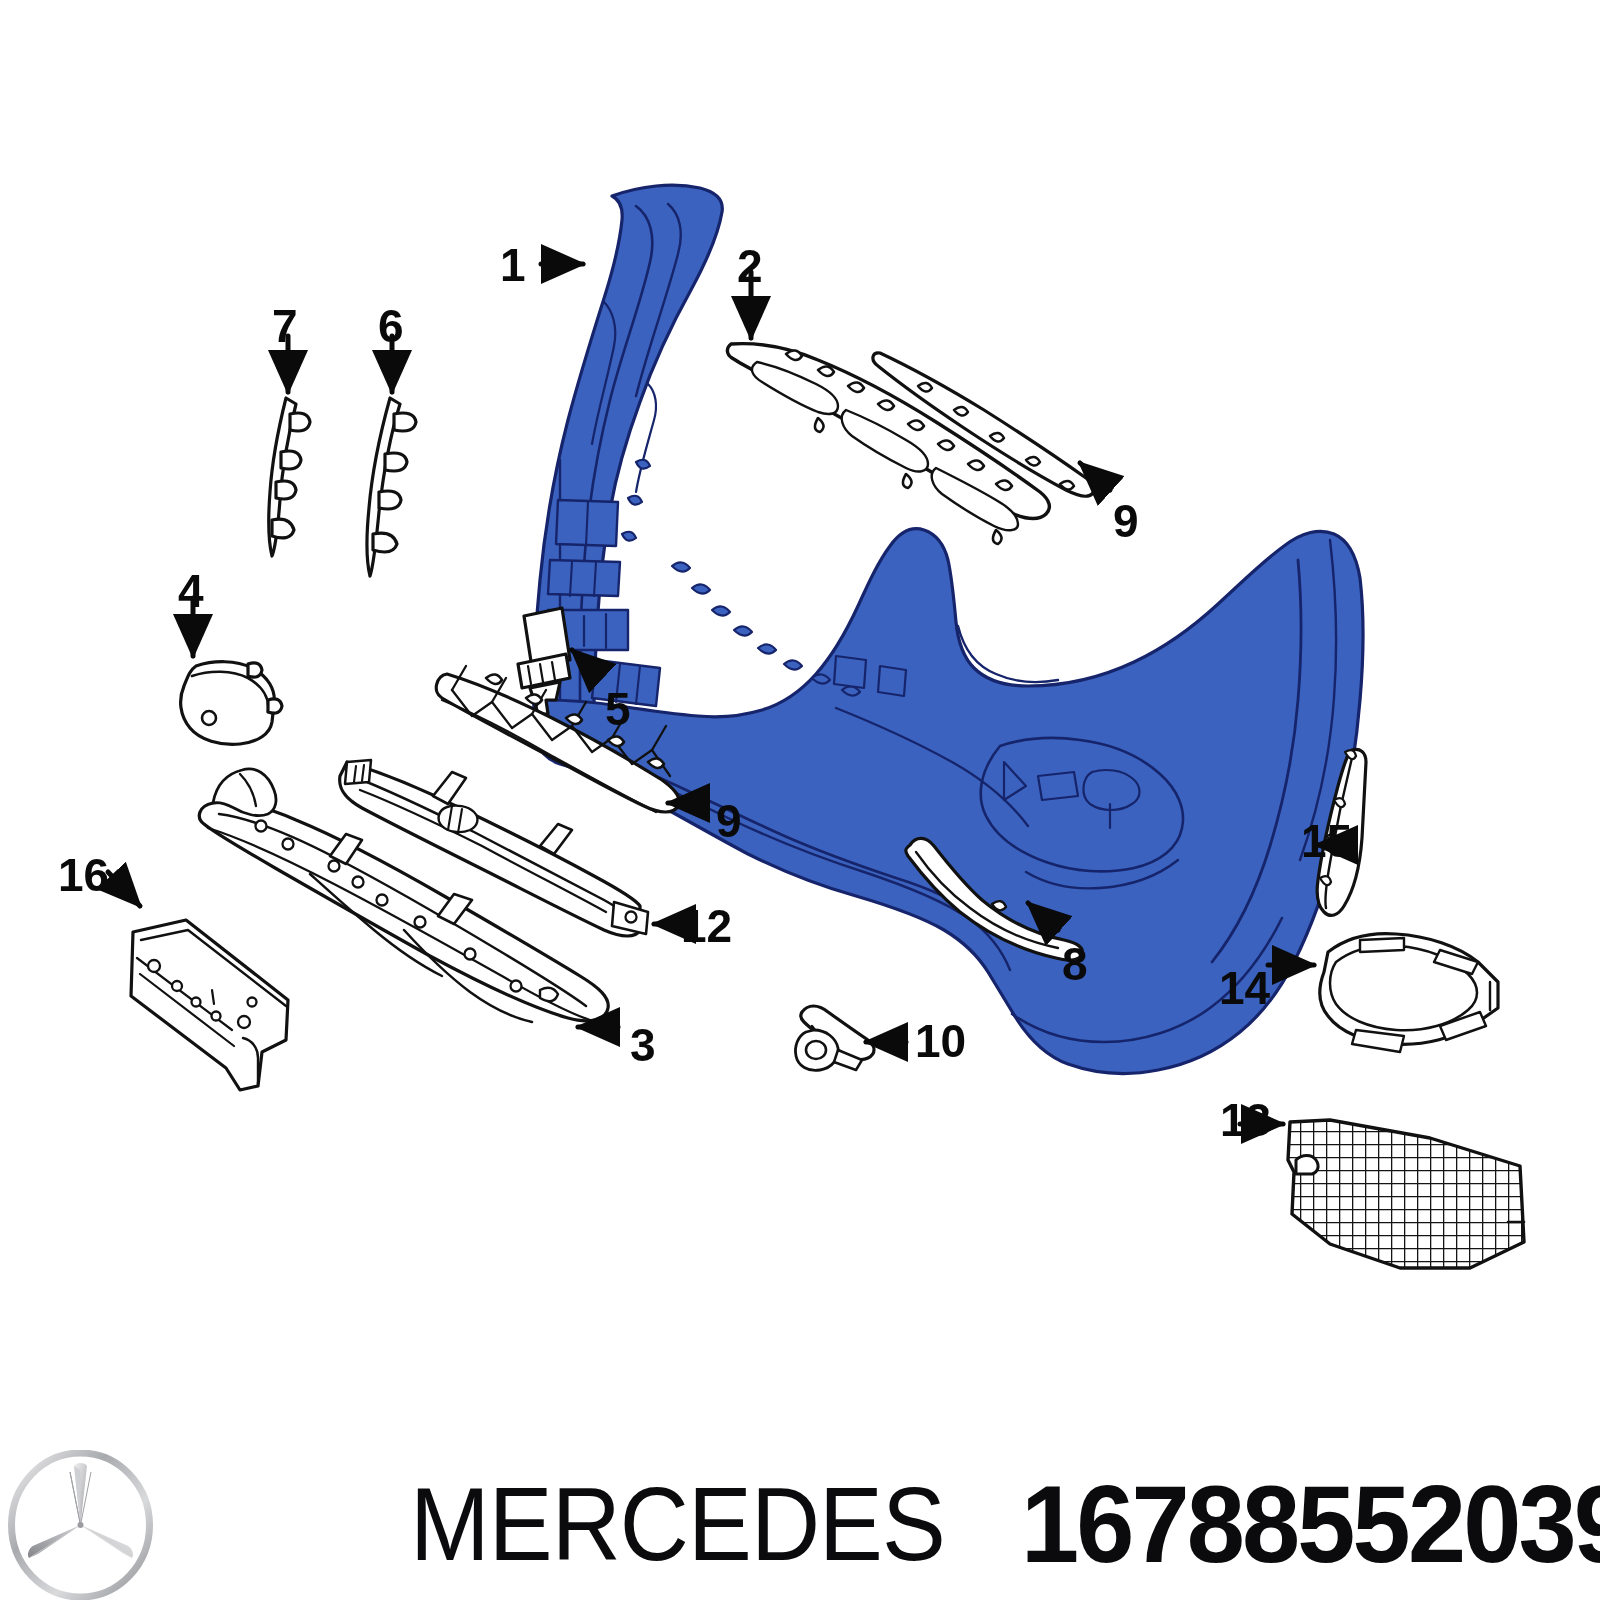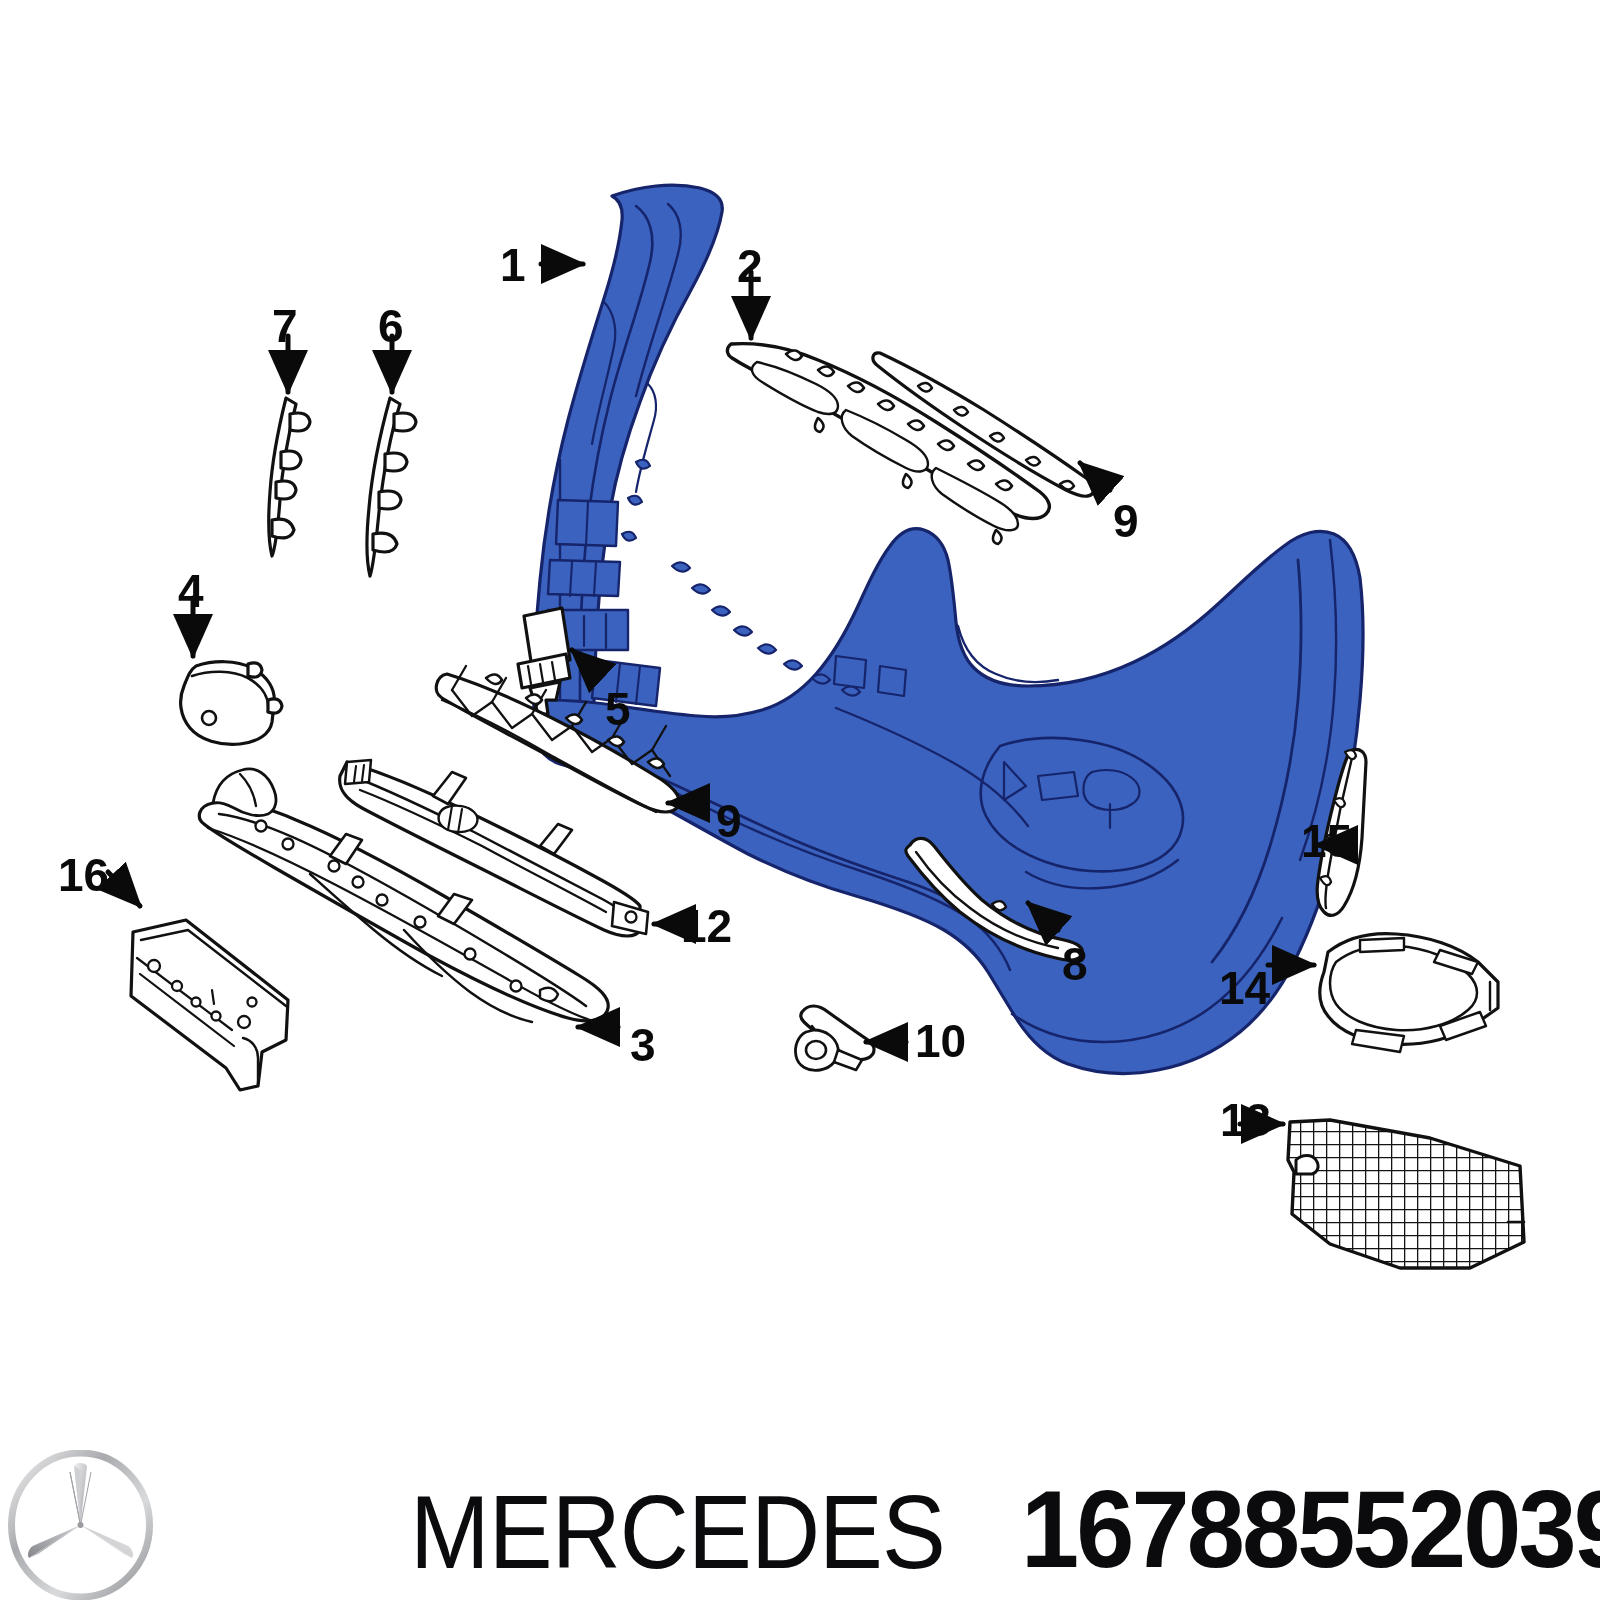--- a/index.html
+++ b/index.html
@@ -40,21 +40,21 @@
     width: 145px;
     height: 150px;
   }
   #footer-text {
     position: absolute;
     left: 410px;
     top: 34px;
     width: 1190px;
     height: 120px;
     display: flex;
-    align-items: flex-end;
+    align-items: center;
     white-space: nowrap;
   }
   .footer-word {
     font-family: "Liberation Sans", sans-serif;
     font-size: 104px;
     line-height: 104px;
     font-weight: 400;
     color: #0b0b0d;
     letter-spacing: -1px;
     transform: scaleX(0.92);

